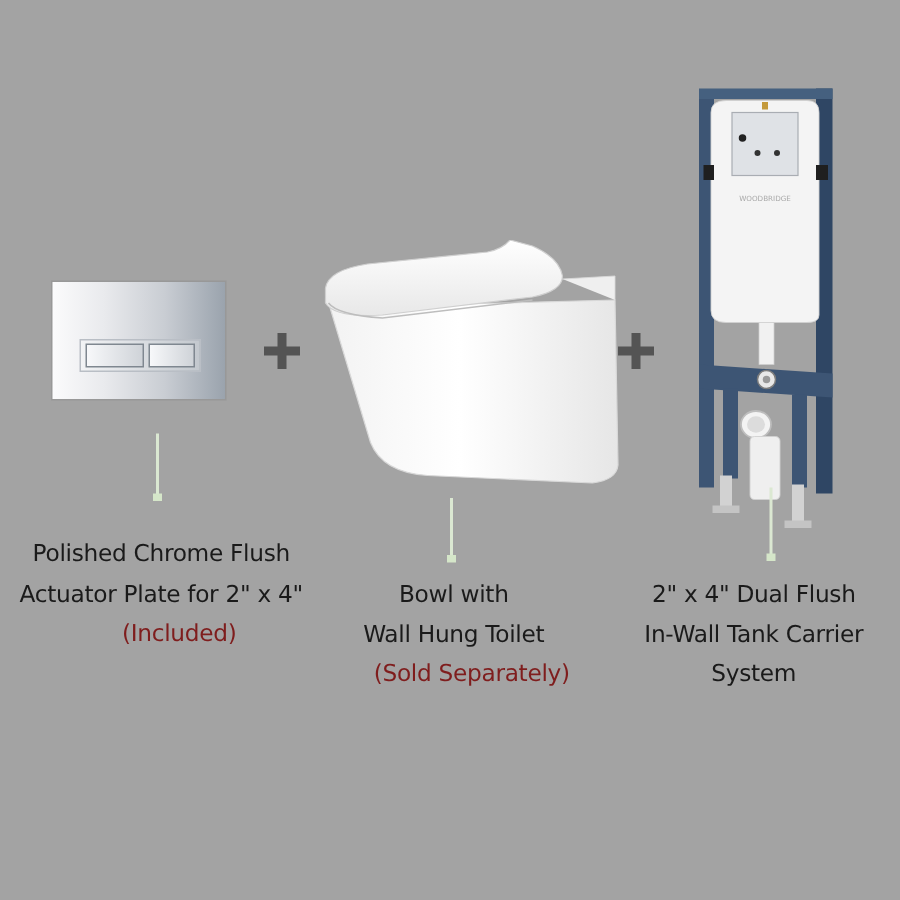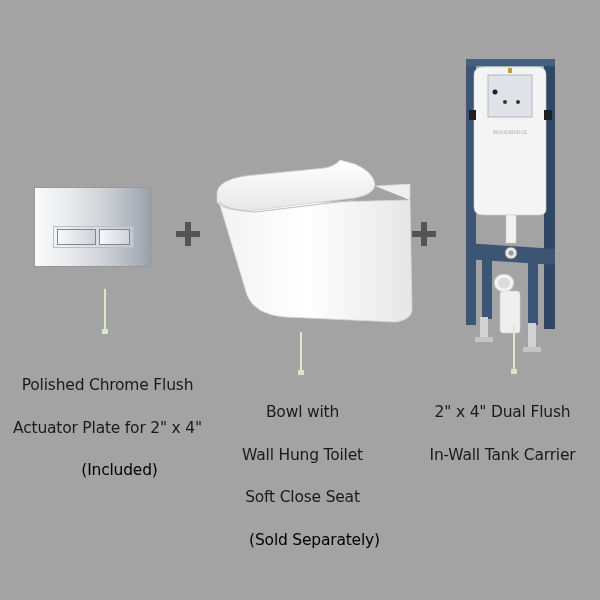--- a/index.html
+++ b/index.html
@@ -79,25 +79,25 @@
     .leader-3 { left: 513px; top: 325px; height: 46px; }
 
     
     .caption {
       text-align: center;
       font-size: 15.5px;
       line-height: 26.5px;
       color: #1a1a1a;
       letter-spacing: -0.2px;
     }
-    .caption .sub { color: #000000; padding-left: 24px; }
+    .caption .sub { color: #7f1d1d; padding-left: 24px; }
     .caption-1 { left: 0; width: 215px; top: 356px; }
     .caption-2 { left: 205px; width: 195px; top: 383px; }
     .caption-3 { left: 405px; width: 195px; top: 383px; }
-    .caption div { white-space: nowrap; margin-top: 16px; }
+    .caption div { white-space: nowrap; }
   </style>
 </head>
 <body>
 
 <div class="abs plate">
   <div class="plate-btn-frame">
     <div class="plate-btn left"></div>
     <div class="plate-btn right"></div>
   </div>
 </div>
@@ -170,20 +170,20 @@
 
 <div class="abs caption caption-1">
   <div>Polished Chrome Flush</div>
   <div>Actuator Plate for 2" x 4"</div>
   <div class="sub">(Included)</div>
 </div>
 
 <div class="abs caption caption-2">
   <div>Bowl with</div>
   <div>Wall Hung Toilet</div>
-  <div>Soft Close Seat</div>
   <div class="sub">(Sold Separately)</div>
 </div>
 
 <div class="abs caption caption-3">
   <div>2" x 4" Dual Flush</div>
   <div>In-Wall Tank Carrier</div>
+  <div>System</div>
 </div>
 
 </body></html>

